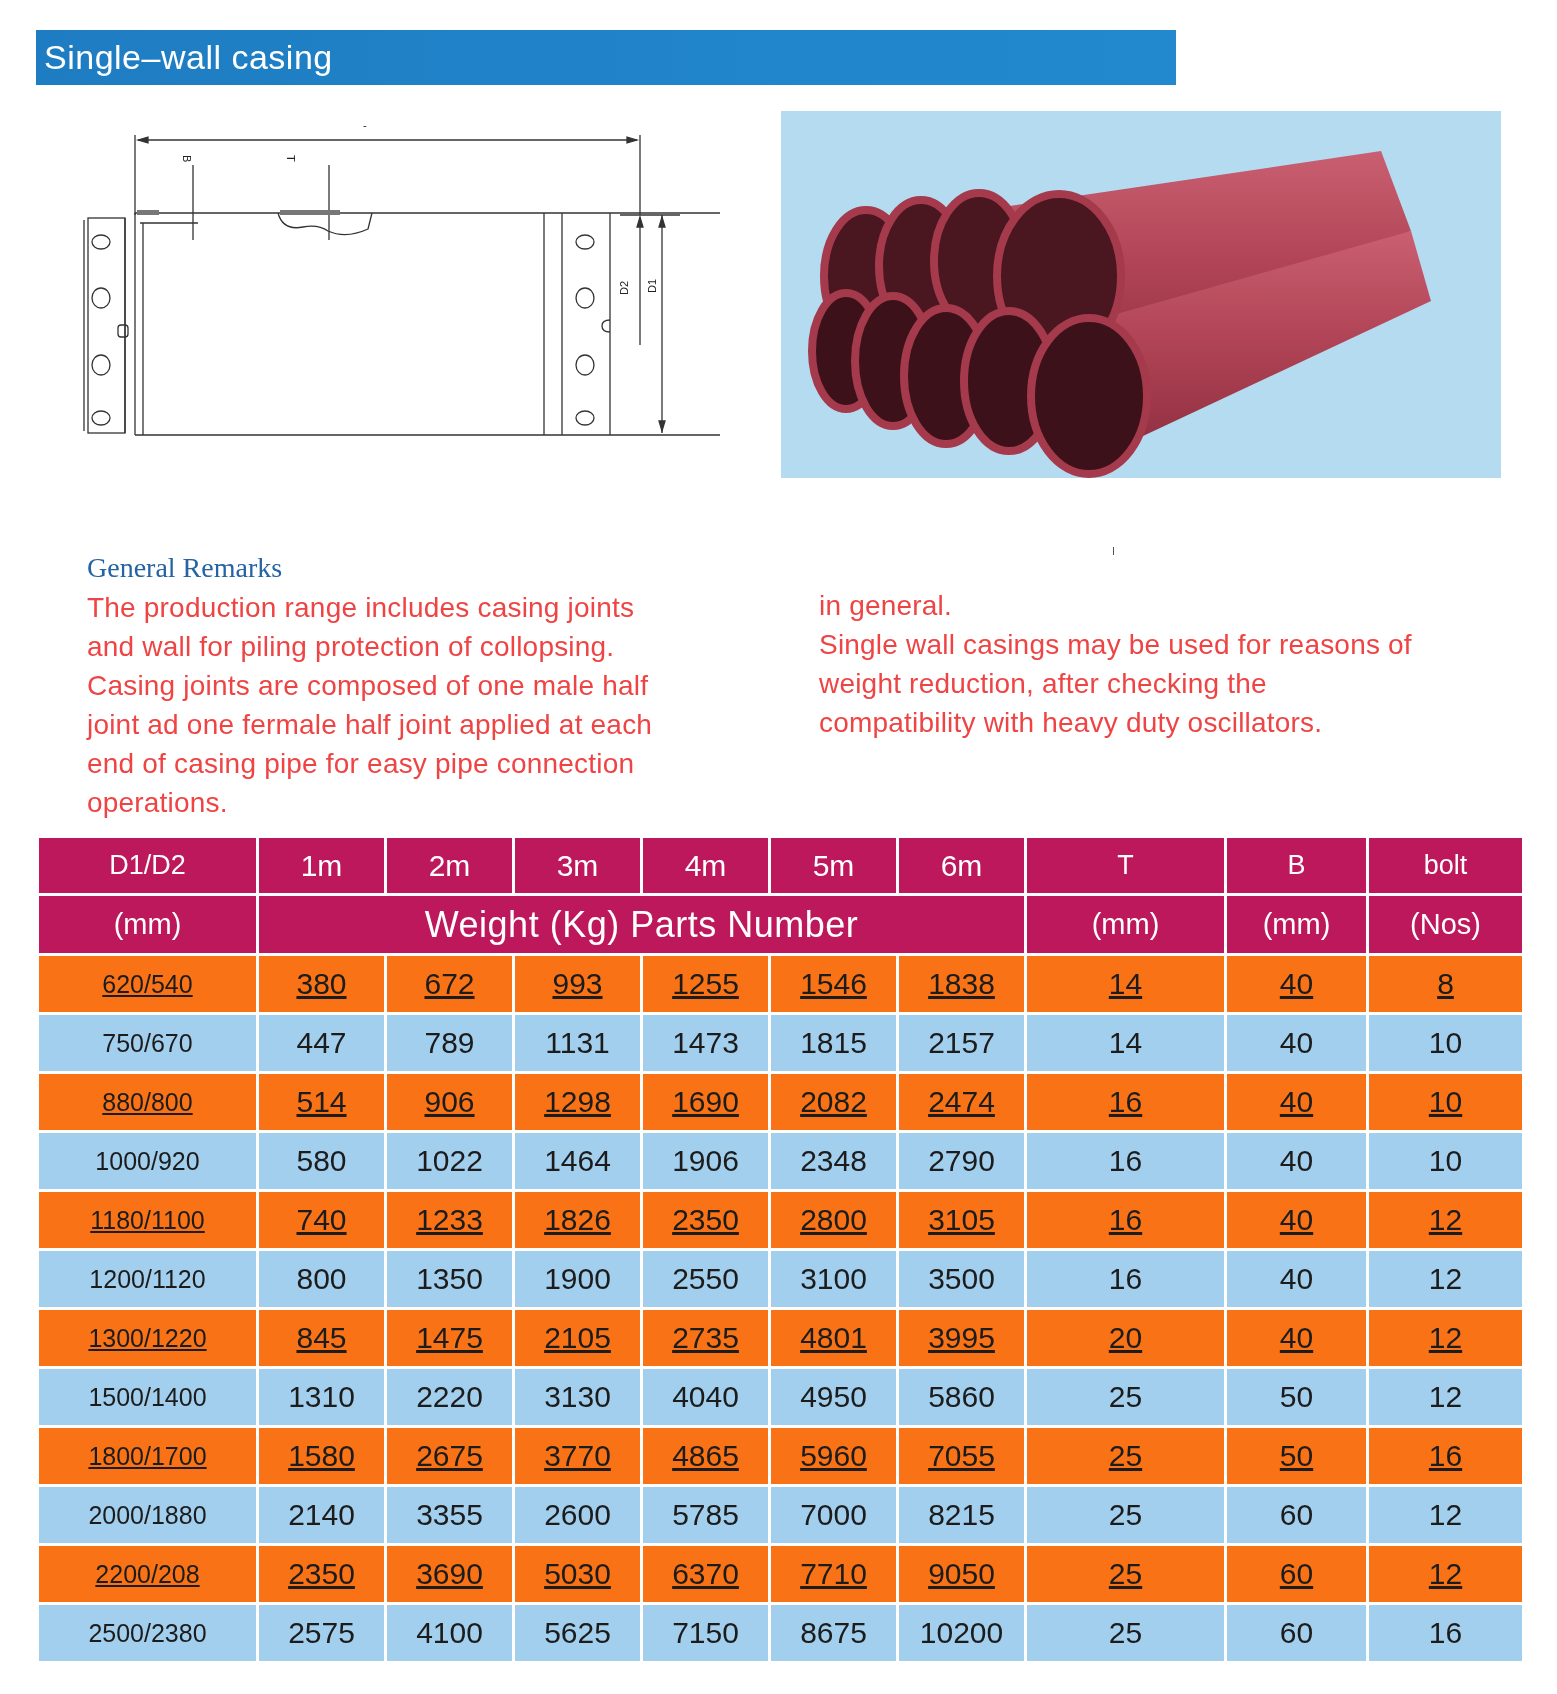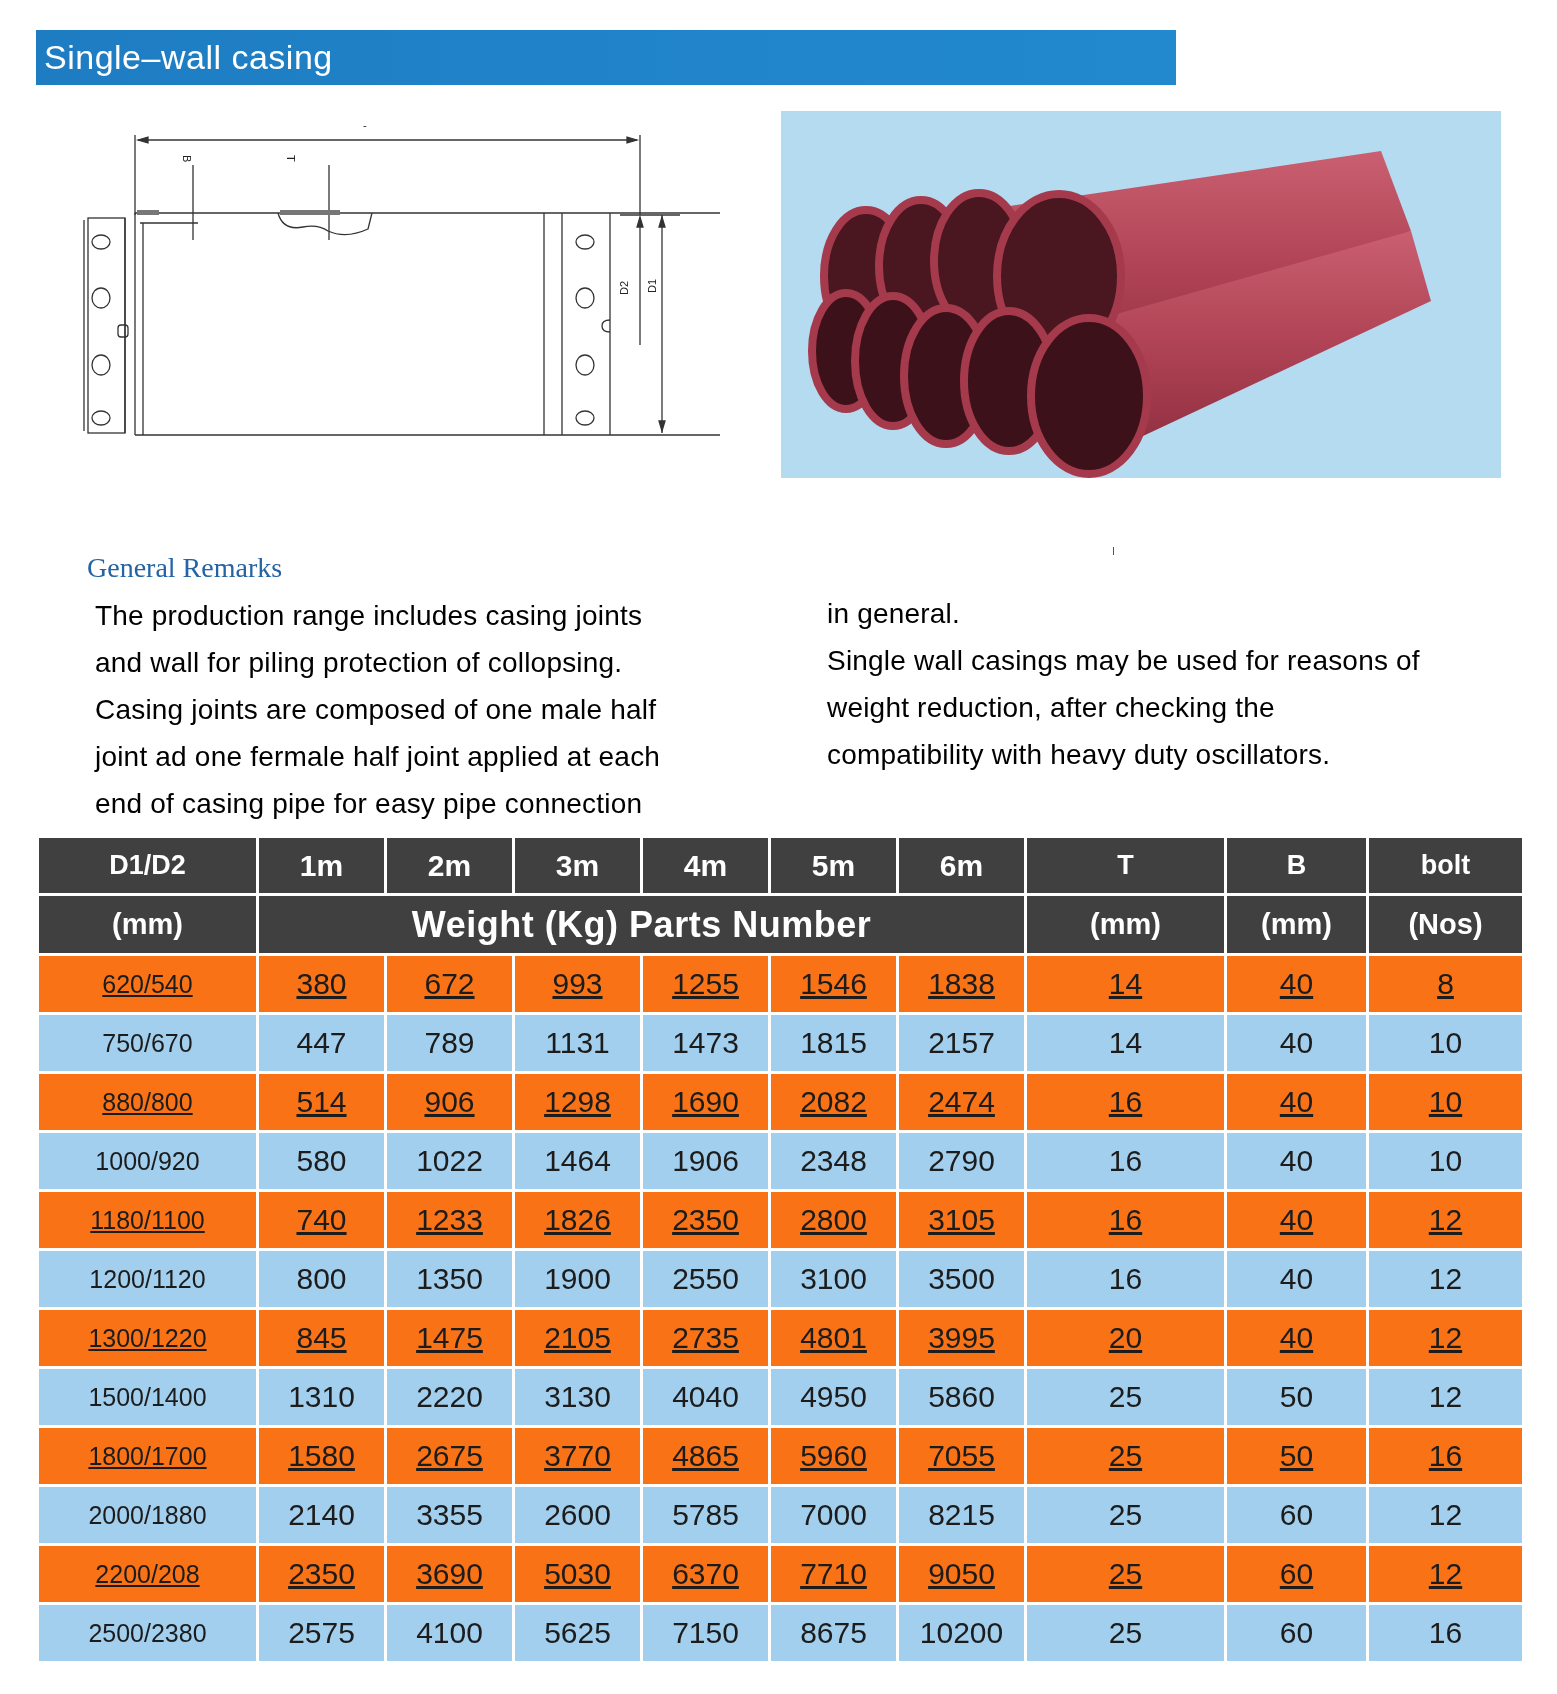--- a/index.html
+++ b/index.html
@@ -14,27 +14,27 @@
   .drawing { position: absolute; left: 80px; top: 115px; width: 660px; height: 340px; }
 
   .photo { position: absolute; left: 781px; top: 111px; width: 720px; height: 367px;
            background: #b5dbf1; overflow: hidden; }
 
   .tick-mark { position: absolute; left: 1113px; top: 547px; width: 1px; height: 8px; background: #555; }
 
   .remarks-left { position: absolute; left: 87px; top: 548px; width: 640px; }
   .remarks-heading { font-family: "Liberation Serif", serif; color: #2463a4;
                      font-size: 28px; line-height: 40px; margin: 0; font-weight: normal; }
-  .remarks-text { font-size: 28px; line-height: 39px; margin: 8px; color: #000000; letter-spacing: 0.2px; }
+  .remarks-text { font-size: 28px; line-height: 39px; margin: 0; color: #ef4444; letter-spacing: 0.2px; }
   .remarks-right { position: absolute; left: 819px; top: 586px; width: 680px; }
 
   table.spec { position: absolute; left: 36px; top: 835px; width: 1486px;
                border-collapse: collapse; table-layout: fixed; }
   table.spec td, table.spec th { border: 3px solid #ffffff; text-align: center; padding: 0; }
-  table.spec th { background: #404040; color: #ffffff; font-weight: bold; }
+  table.spec th { background: #be185d; color: #ffffff; font-weight: normal; }
   .hr1 th { height: 55px; font-size: 30px; }
   .hr1 th.small { font-size: 27px; }
   .hr2 th { height: 57px; font-size: 29px; }
   .hr2 th.wide { font-size: 36px; letter-spacing: 0.5px; }
   table.spec td { height: 56px; font-size: 30px; color: #1c1c1c; }
   table.spec td.dim { font-size: 25px; }
   tr.light td { background: #f97316; text-decoration: underline; }
   tr.dark td  { background: #a2cfee; }
 </style>
 </head>

